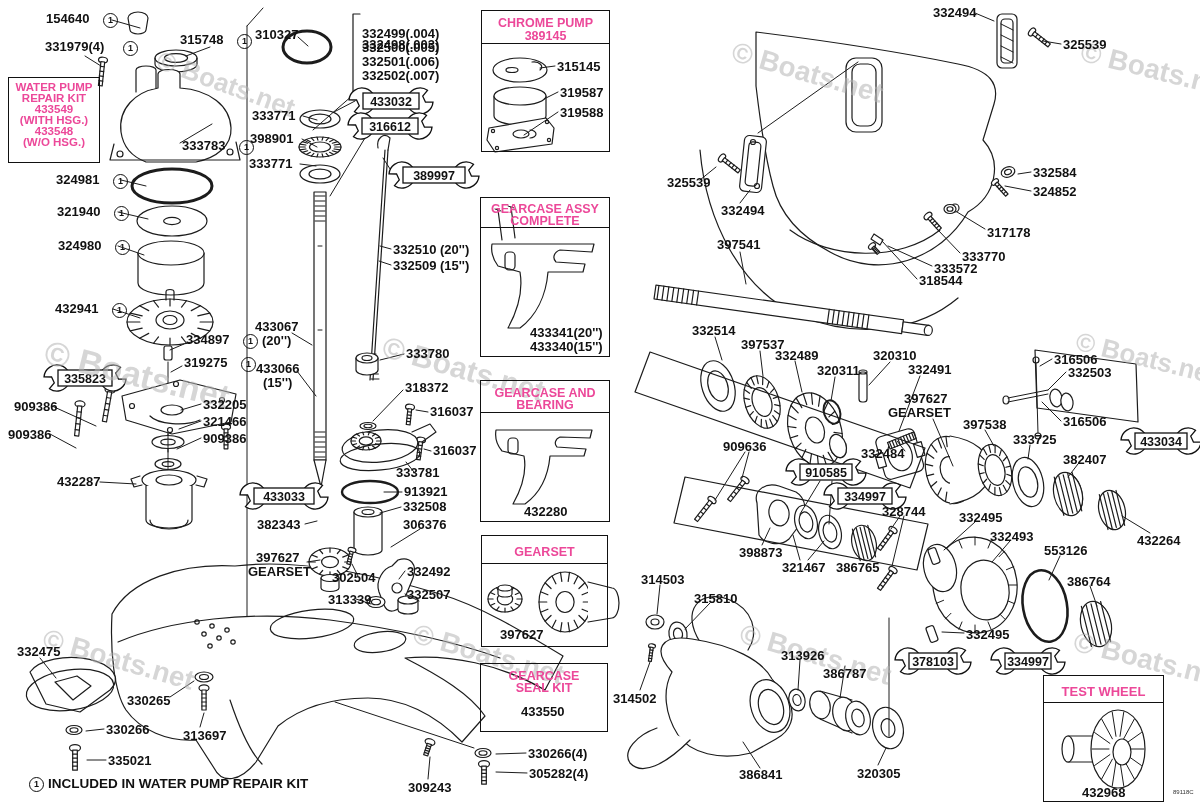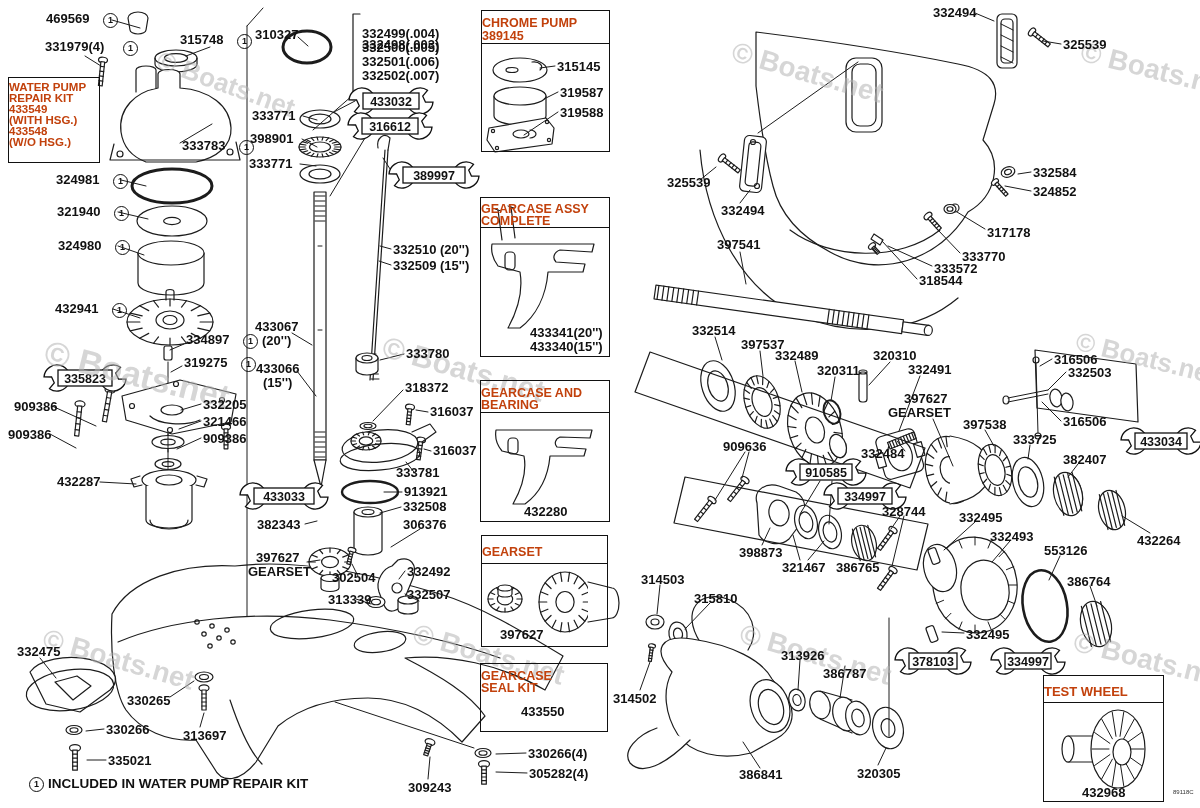--- a/index.html
+++ b/index.html
@@ -3,21 +3,21 @@
 <meta charset="utf-8">
 <style>
   html,body{margin:0;padding:0;background:#fff;}
   #page{position:relative;width:1200px;height:808px;background:#fff;overflow:hidden;
         font-family:"Liberation Sans",sans-serif;}
   #art{position:absolute;left:0;top:0;}
   .lbl{position:absolute;font-weight:bold;font-size:13px;color:#111;white-space:nowrap;line-height:14px;}
   .c1{position:absolute;width:13px;height:13px;border:1.4px solid #111;border-radius:50%;
       font-size:9px;font-weight:bold;color:#111;text-align:center;line-height:12px;}
   .box{position:absolute;border:1.6px solid #111;background:transparent;}
-  .box .bt{position:absolute;left:0;width:100%;text-align:left;font-weight:bold;color:#c2410c;}
+  .box .bt{position:absolute;left:0;width:100%;text-align:center;font-weight:bold;color:#ec4899;}
   .box .dv{position:absolute;left:0;width:100%;border-top:1.4px solid #111;}
   .wm{position:absolute;color:#b5b5b5;opacity:.55;font-weight:bold;white-space:nowrap;
       transform-origin:left top;pointer-events:none;}
   .note{position:absolute;font-weight:bold;font-size:13.5px;color:#111;}
   .tiny{position:absolute;font-size:6px;color:#333;}
 </style>
 </head>
 <body>
 
 <div id="page">
@@ -899,21 +899,21 @@
       <div class="wm" style="left: 163px; top: 45px; transform: rotate(20deg); font-size: 26px;">© Boats.net</div>
       <div class="wm" style="left: 50px; top: 333px; transform: rotate(14deg); font-size: 34px;">© Boats.net</div>
       <div class="wm" style="left: 388px; top: 330px; transform: rotate(16deg); font-size: 30px;">© Boats.net</div>
       <div class="wm" style="left: 48px; top: 623px; transform: rotate(16deg); font-size: 28px;">© Boats.net</div>
       <div class="wm" style="left: 418px; top: 618px; transform: rotate(16deg); font-size: 28px;">© Boats.net</div>
       <div class="wm" style="left: 737px; top: 36px; transform: rotate(16deg); font-size: 28px;">© Boats.net</div>
       <div class="wm" style="left: 1085px; top: 36px; transform: rotate(14deg); font-size: 28px;">© Boats.net</div>
       <div class="wm" style="left: 1080px; top: 326px; transform: rotate(14deg); font-size: 26px;">© Boats.net</div>
       <div class="wm" style="left: 745px; top: 618px; transform: rotate(16deg); font-size: 28px;">© Boats.net</div>
       <div class="wm" style="left: 1078px; top: 626px; transform: rotate(14deg); font-size: 28px;">© Boats.net</div>
-      <div class="lbl" style="left: 46px; top: 12px;">469569</div>
+      <div class="lbl" style="left: 46px; top: 12px;">154640</div>
       <div class="c1" style="left: 103px; top: 12.5px;">1</div>
       <div class="lbl" style="left: 45px; top: 40px;">331979(4)</div>
       <div class="c1" style="left: 123px; top: 40.5px;">1</div>
       <div class="lbl" style="left: 180px; top: 33px;">315748</div>
       <div class="c1" style="left: 237px; top: 33.5px;">1</div>
       <div class="lbl" style="left: 255px; top: 28px;">310327</div>
       <div class="lbl" style="left: 362px; top: 13px; margin-top: 25px;">332498(.003)</div>
       <div class="lbl" style="left: 362px; top: 27px;">332499(.004)</div>
       <div class="lbl" style="left: 362px; top: 41px;">332500(.005)</div>
       <div class="lbl" style="left: 362px; top: 55px;">332501(.006)</div>

